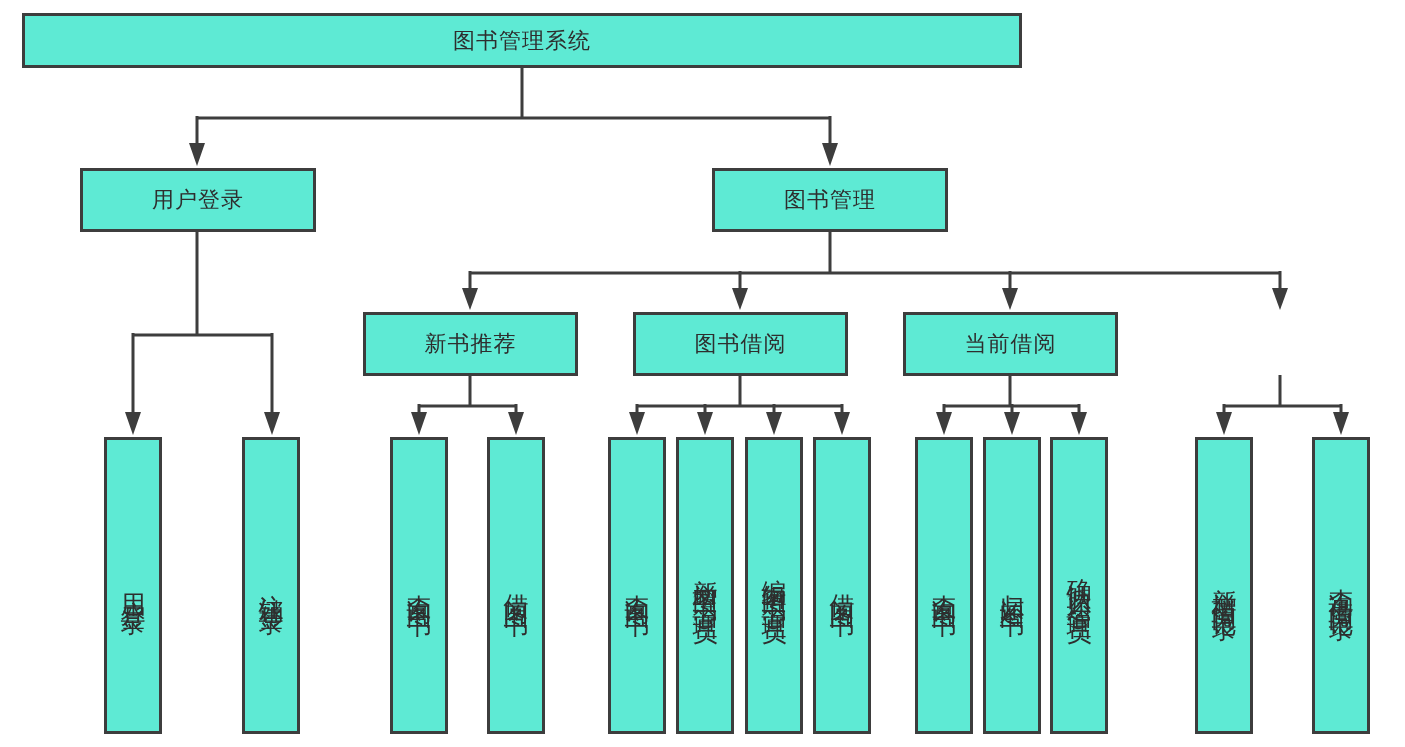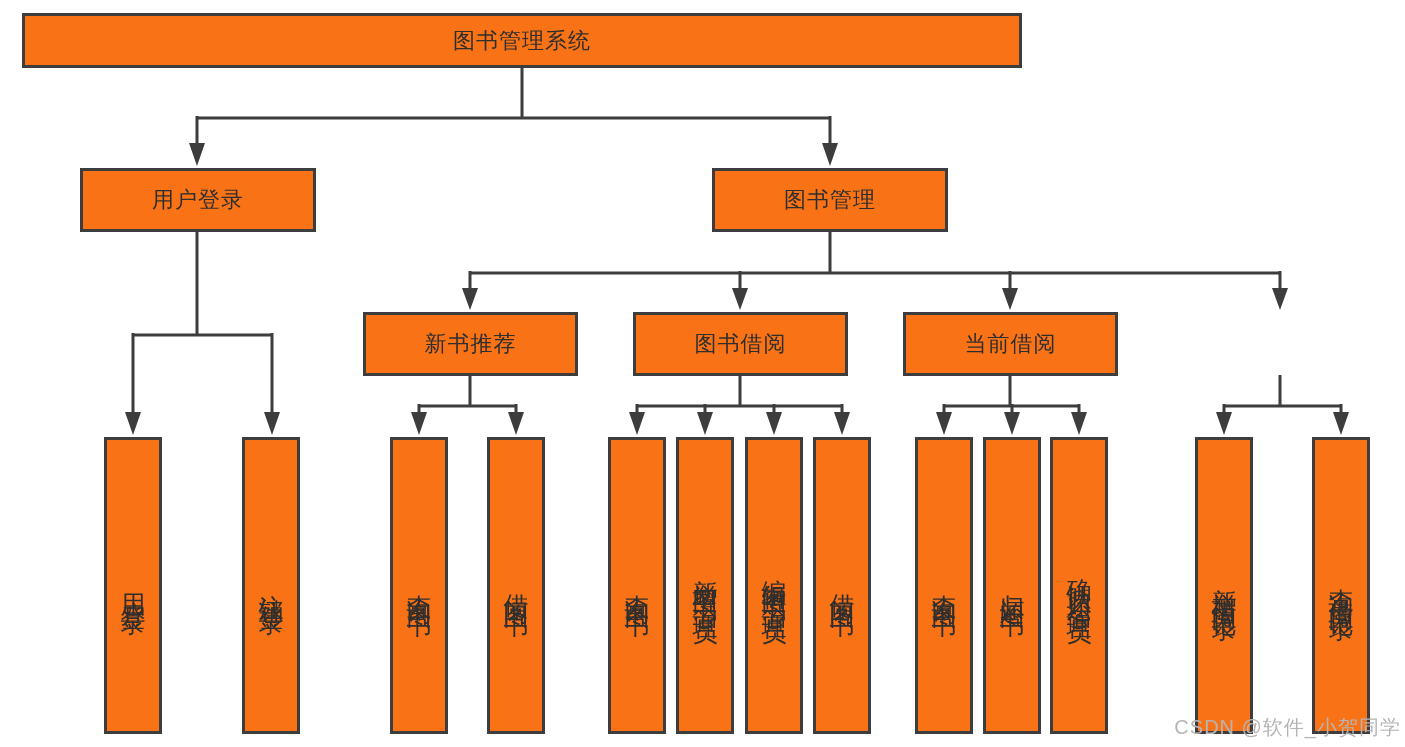--- a/index.html
+++ b/index.html
@@ -3,21 +3,21 @@
 <meta charset="utf-8">
 <style>
   html,body { margin:0; padding:0; background:#ffffff; }
   .canvas {
     position:relative; width:1405px; height:747px;
     background:#ffffff; overflow:hidden;
     font-family:"Liberation Sans", sans-serif;
   }
   .lines { position:absolute; left:0; top:0; width:1405px; height:747px; }
   .box {
-    position:absolute; background:#f97316;
+    position:absolute; background:#5eead4;
     border:3px solid #3d3d3d; box-sizing:border-box;
     display:flex; align-items:center; justify-content:center;
     color:#2e2e2e;
   }
   .h span { font-size:22px; letter-spacing:1px; white-space:nowrap; }
   .leaf { top:437px; width:58px; height:297px; }
   .leaf span {
     writing-mode:vertical-rl; text-orientation:mixed;
     font-size:25px; line-height:1; letter-spacing:6px; white-space:nowrap;
   }
@@ -119,15 +119,14 @@
   <div class="box leaf" style="left:1050px">
     <span>确认归还（管理员）</span>
   </div>
   <div class="box leaf" style="left:1195px">
     <span>新增借阅记录</span>
   </div>
   <div class="box leaf" style="left:1312px">
     <span>查询借阅记录</span>
   </div>
 
-  <div class="watermark">CSDN @软件_小贺同学</div>
 
 </div>
 
 </body></html>

